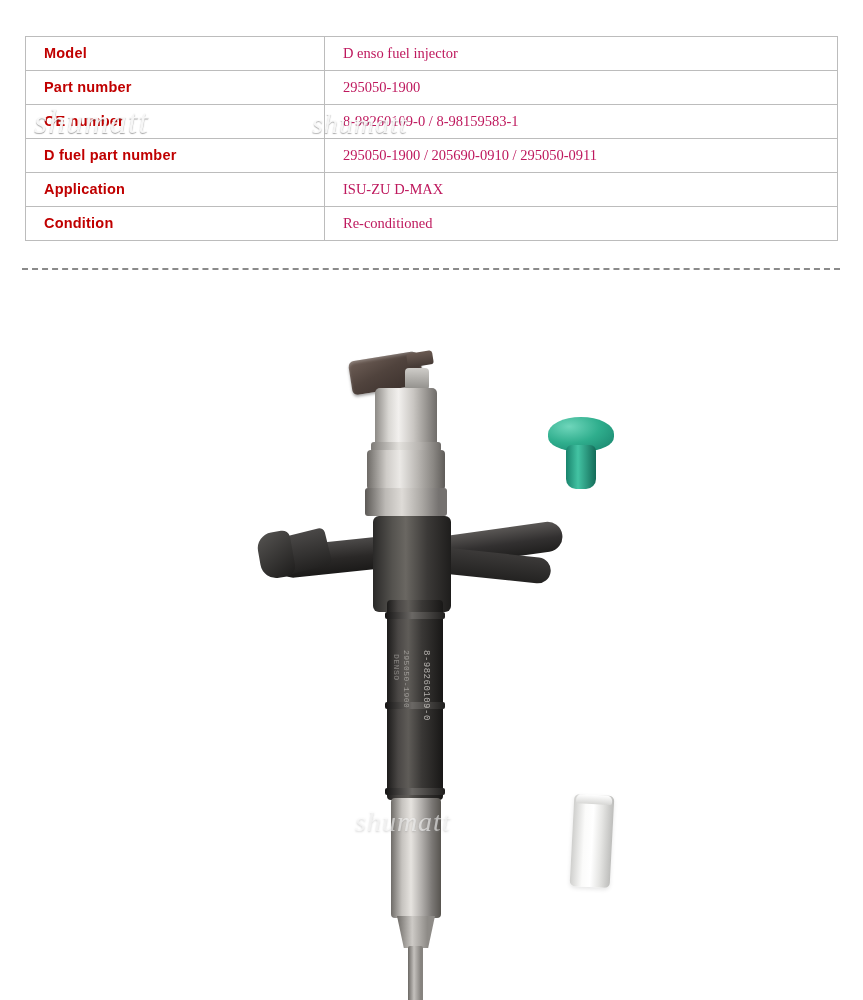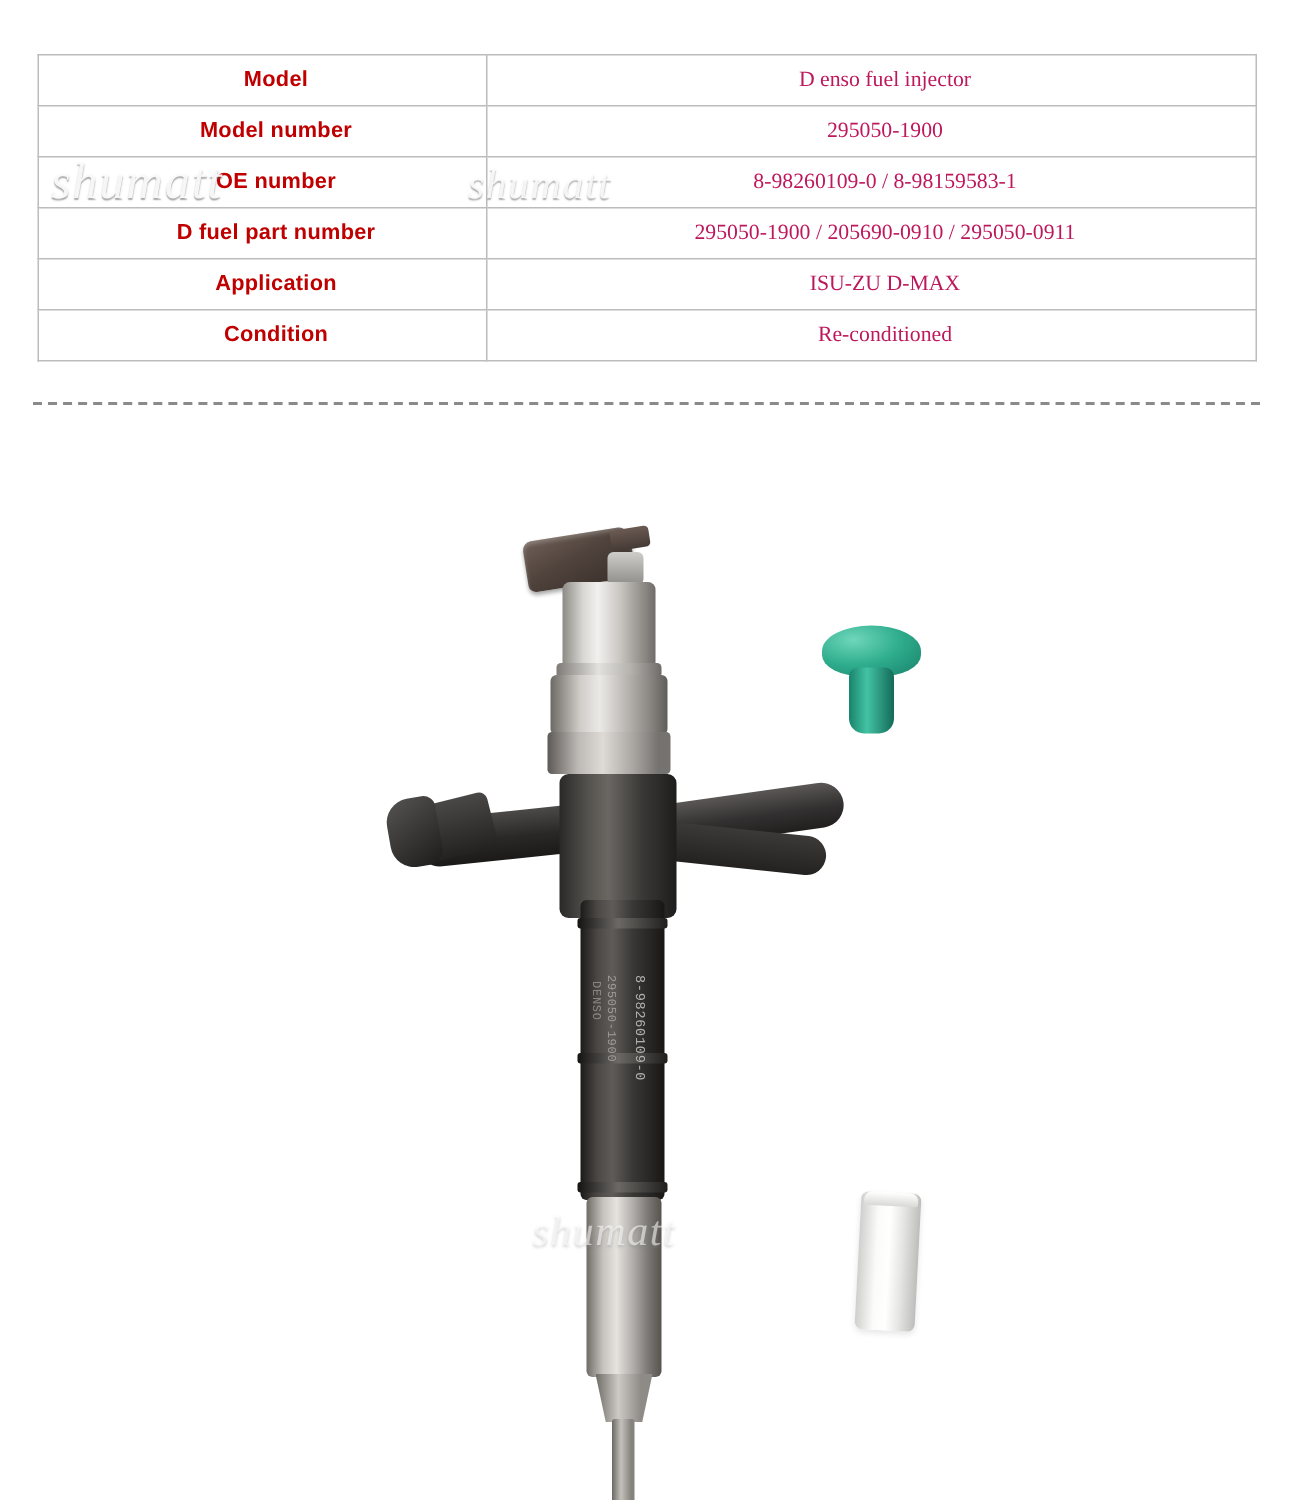--- a/index.html
+++ b/index.html
@@ -21,21 +21,20 @@
     height: 1000px;
     background: #ffffff;
   }
 
   
   .spec-table-wrap {
     position: absolute;
     left: 25px;
     top: 36px;
     width: 813px;
-    text-align: center;
   }
   table.spec-table {
     border-collapse: collapse;
     width: 100%;
     table-layout: fixed;
   }
   table.spec-table td {
     border: 1px solid #bcbcbc;
     height: 33px;
     padding: 0 0 0 18px;
@@ -371,21 +370,21 @@
 <div class="page">
 
   <div class="spec-table-wrap">
     <table class="spec-table">
       <tbody>
         <tr>
           <td class="label">Model</td>
           <td class="value">D enso fuel injector</td>
         </tr>
         <tr>
-          <td class="label">Model number</td>
+          <td class="label">Part number</td>
           <td class="value">295050-1900</td>
         </tr>
         <tr>
           <td class="label">OE number</td>
           <td class="value">8-98260109-0 / 8-98159583-1</td>
         </tr>
         <tr>
           <td class="label">D fuel part number</td>
           <td class="value">295050-1900 / 205690-0910 / 295050-0911</td>
         </tr>

